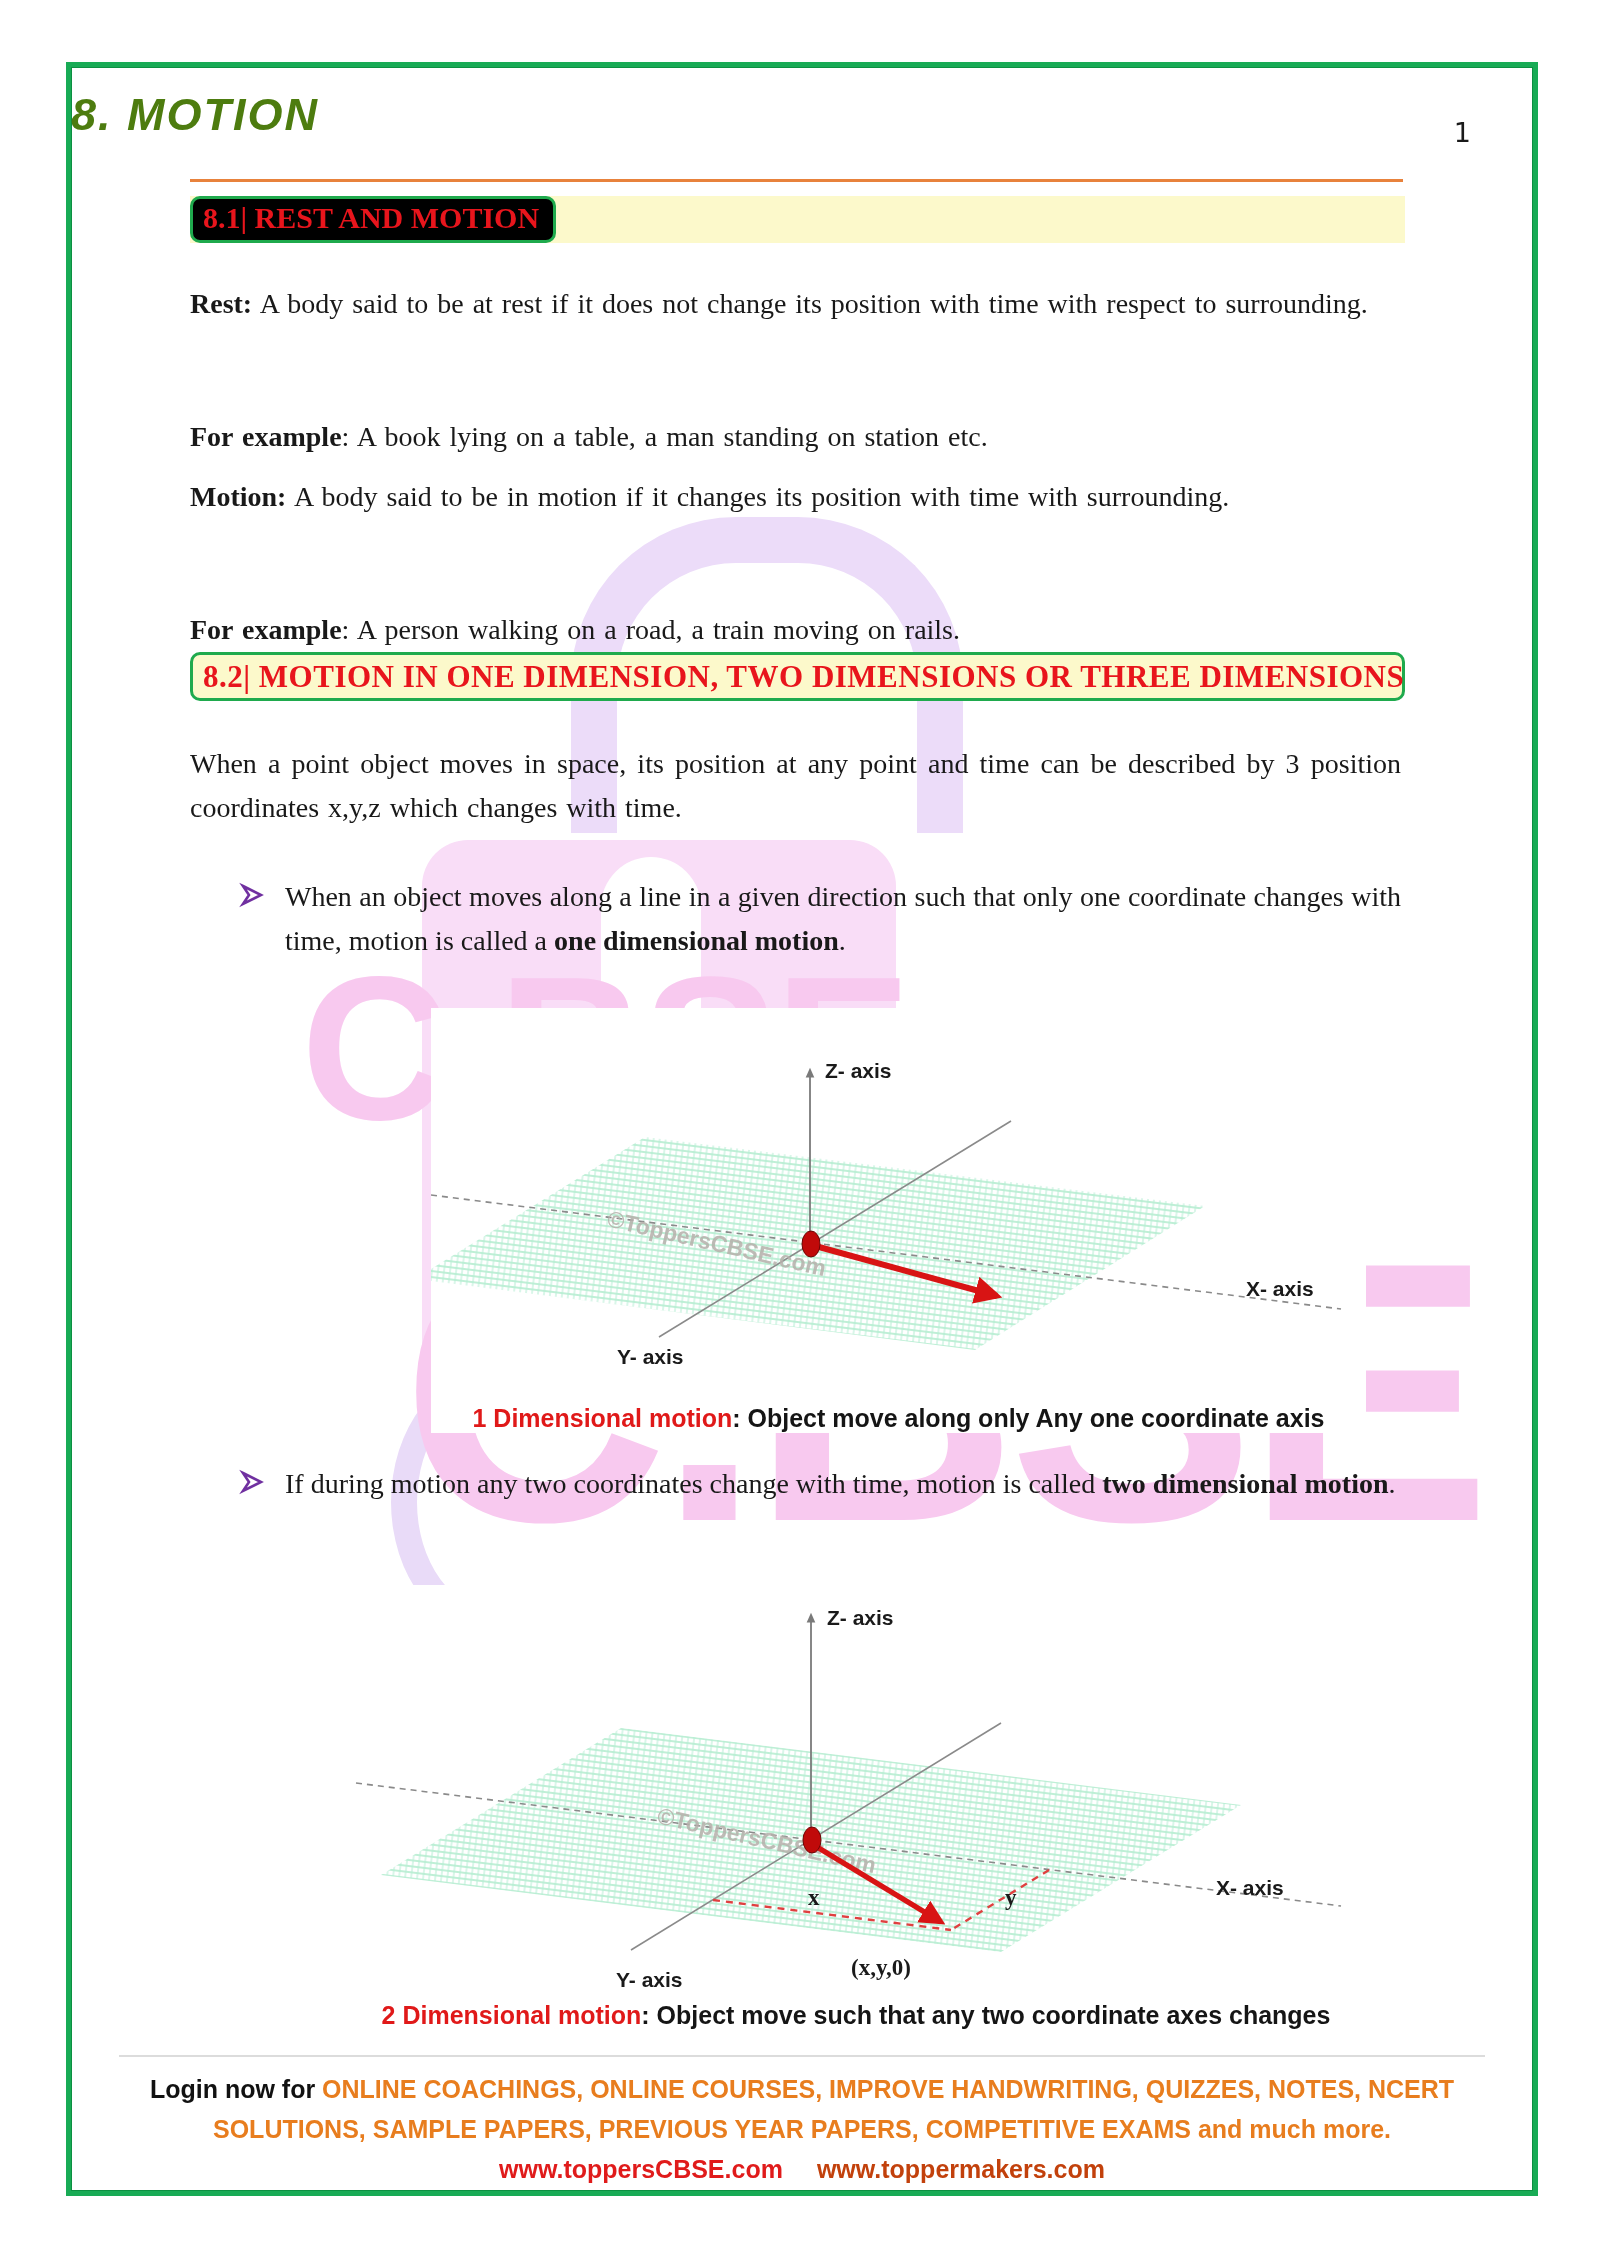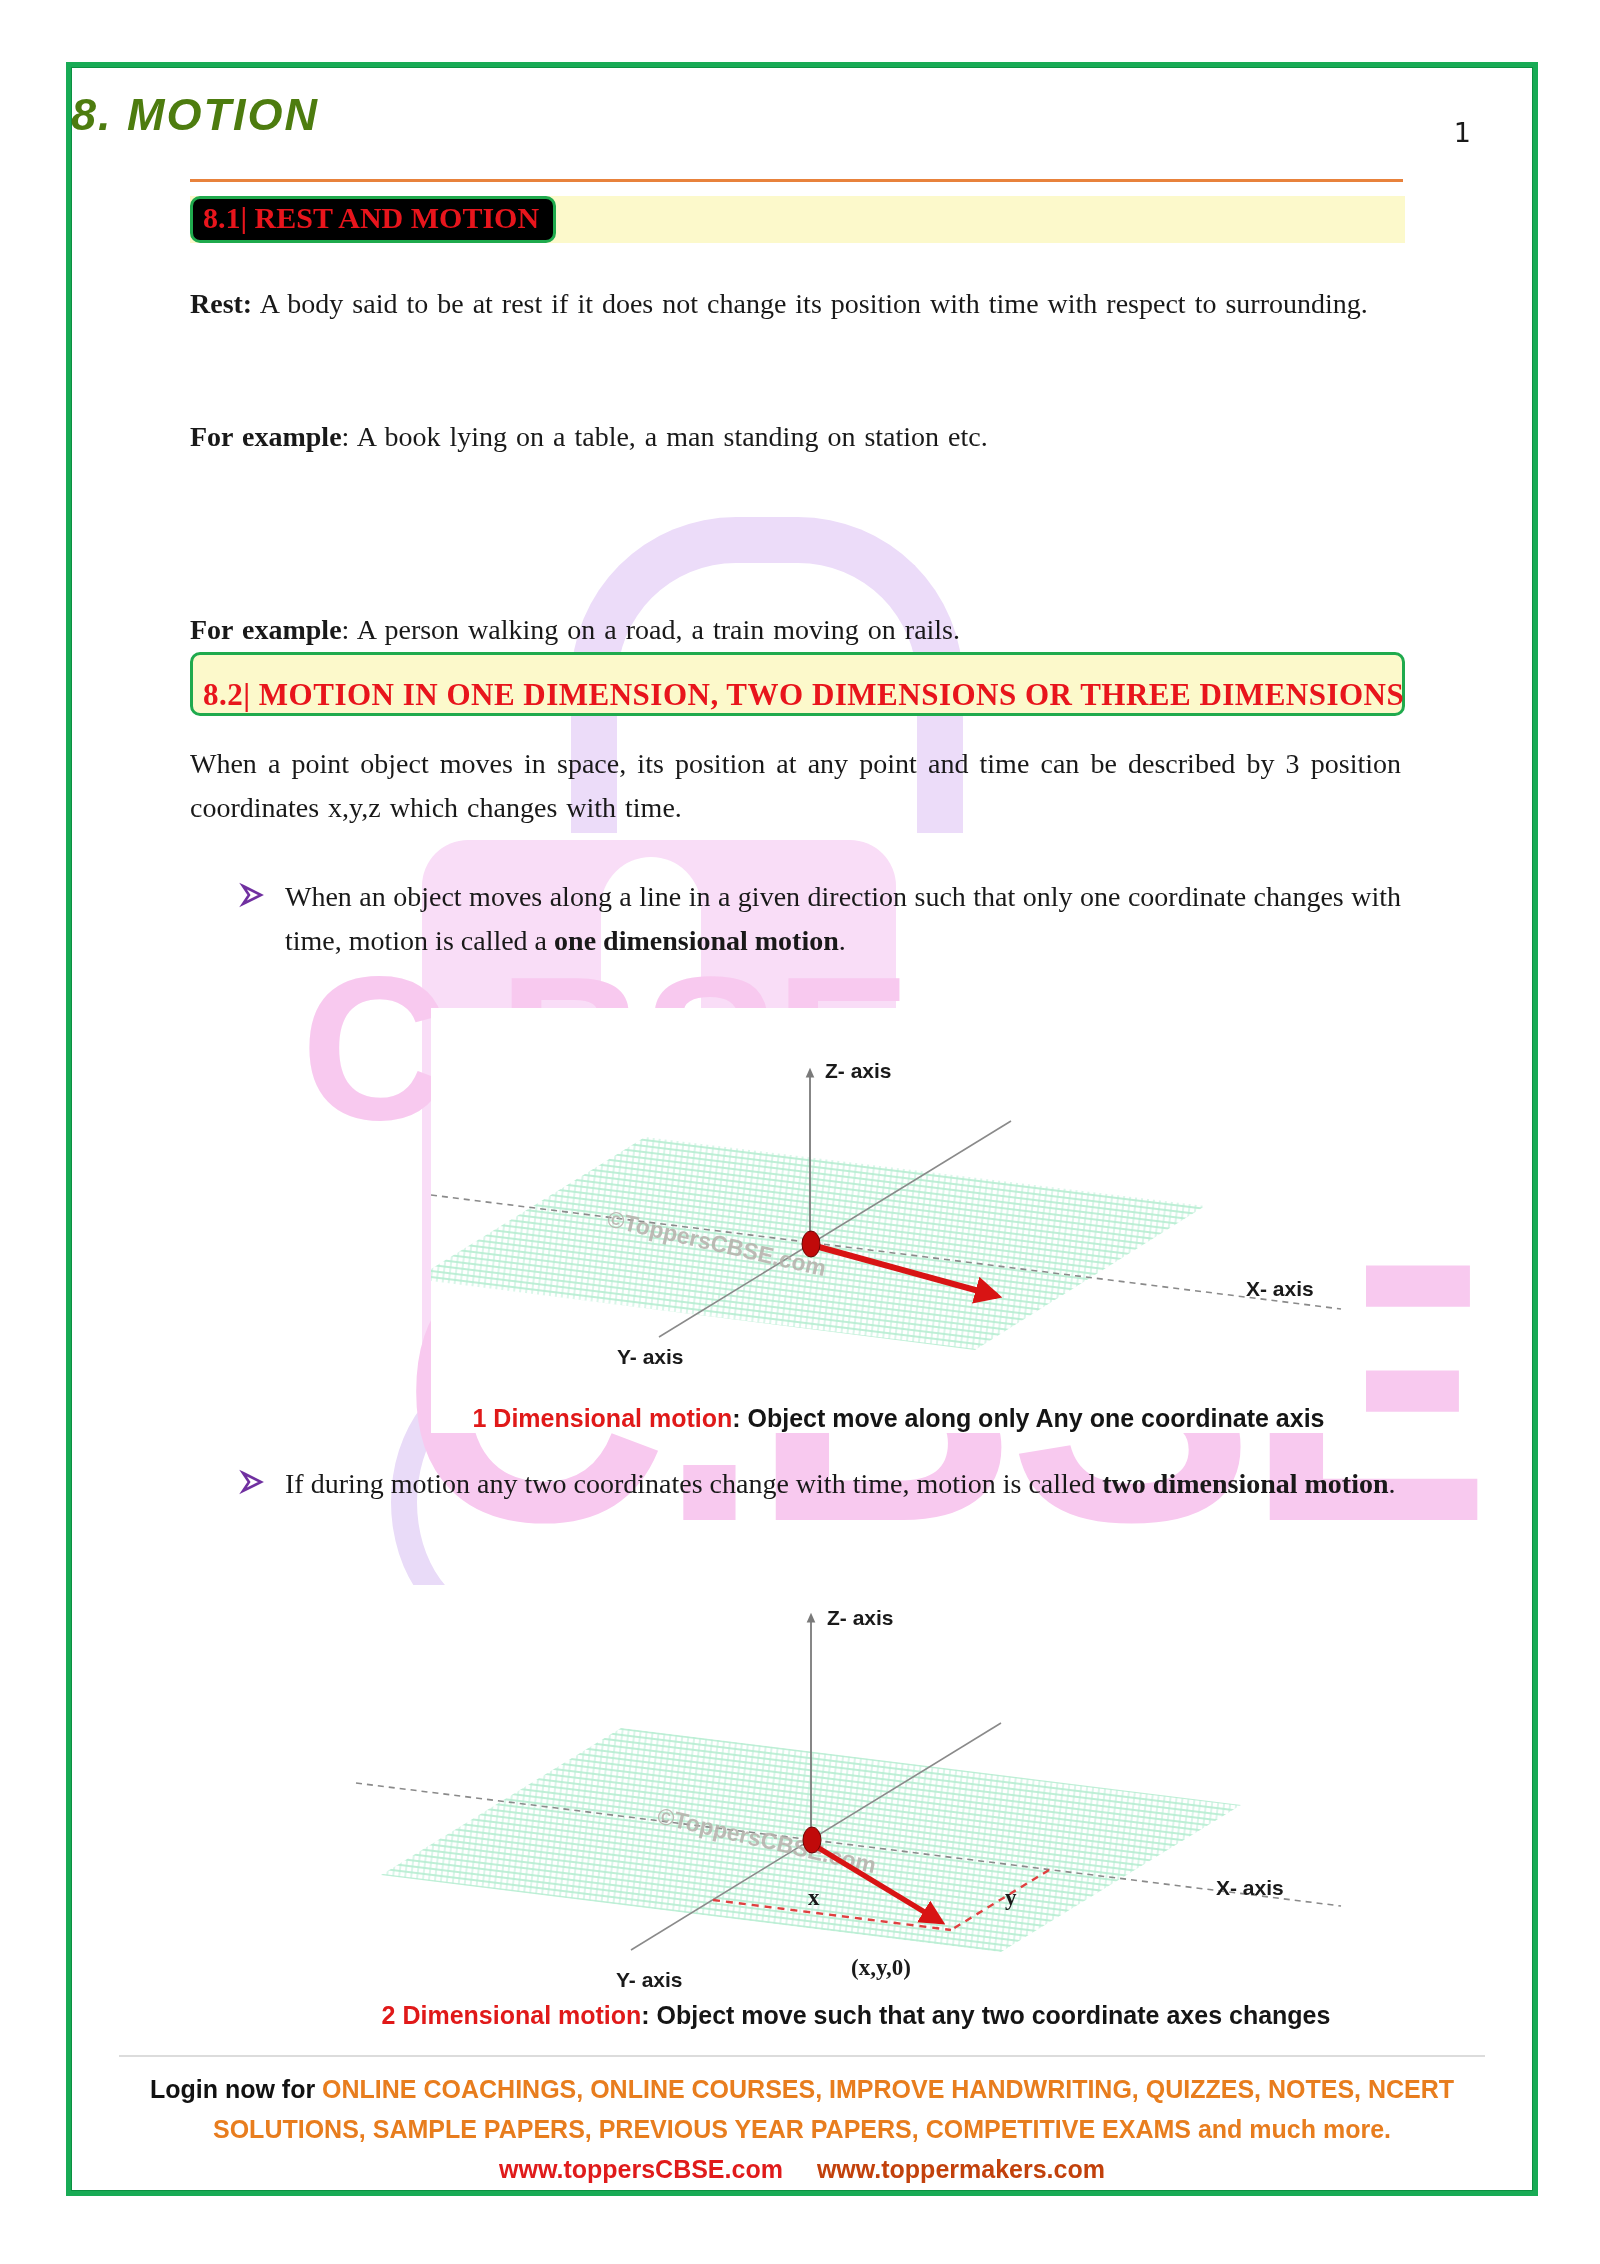--- a/index.html
+++ b/index.html
@@ -79,24 +79,25 @@
     <div class="layer orange-rule"></div>
 
     <div class="layer hstrip" style="top:129px;height:47px;">
       <span class="hbox">8.1| REST AND MOTION</span>
     </div>
 
     <p class="layer body-p" style="top:215px;"><b>Rest:</b><span> A body said to be at rest if it does not change its position with time with respect to surrounding.</span></p>
 
     <p class="layer body-p" style="top:348px;"><b>For example</b><span>: A book lying on a table, a man standing on station etc.</span></p>
 
+    <p class="layer body-p" style="top:408px;"><b>Motion:</b><span> A body said to be in motion if it changes its position with time with surrounding.</span></p>
 
     <p class="layer body-p" style="top:541px;"><b>For example</b><span>: A person walking on a road, a train moving on rails.</span></p>
 
-    <div class="layer hstrip hstrip-full" style="top:585px;height:64px;align-items:flex-end;">
+    <div class="layer hstrip hstrip-full" style="top:585px;height:49px;">
       <span class="h82text">8.2| MOTION IN ONE DIMENSION, TWO DIMENSIONS OR THREE DIMENSIONS</span>
     </div>
 
     <p class="layer body-p" style="top:675px;"><span>When a point object moves in space, its position at any point and time can be described by 3 position coordinates x,y,z which changes with time.</span></p>
 
     <div class="layer bullet" style="top:808px;">
       <span class="b-arrow">
         <svg width="26" height="26" viewBox="0 0 26 26">
             <path d="M4 4 L22 13 L4 22 L10 13 Z" fill="#ffffff" stroke="#7030a0" stroke-width="2.6" stroke-linejoin="miter"></path>
           </svg>

